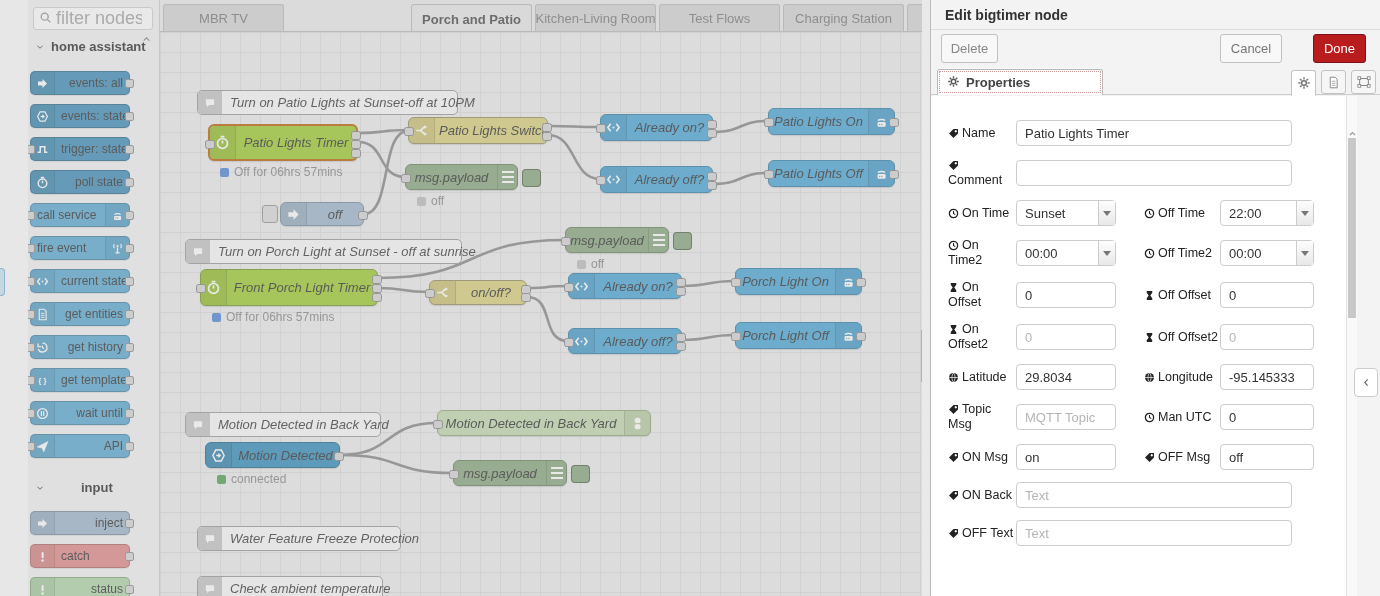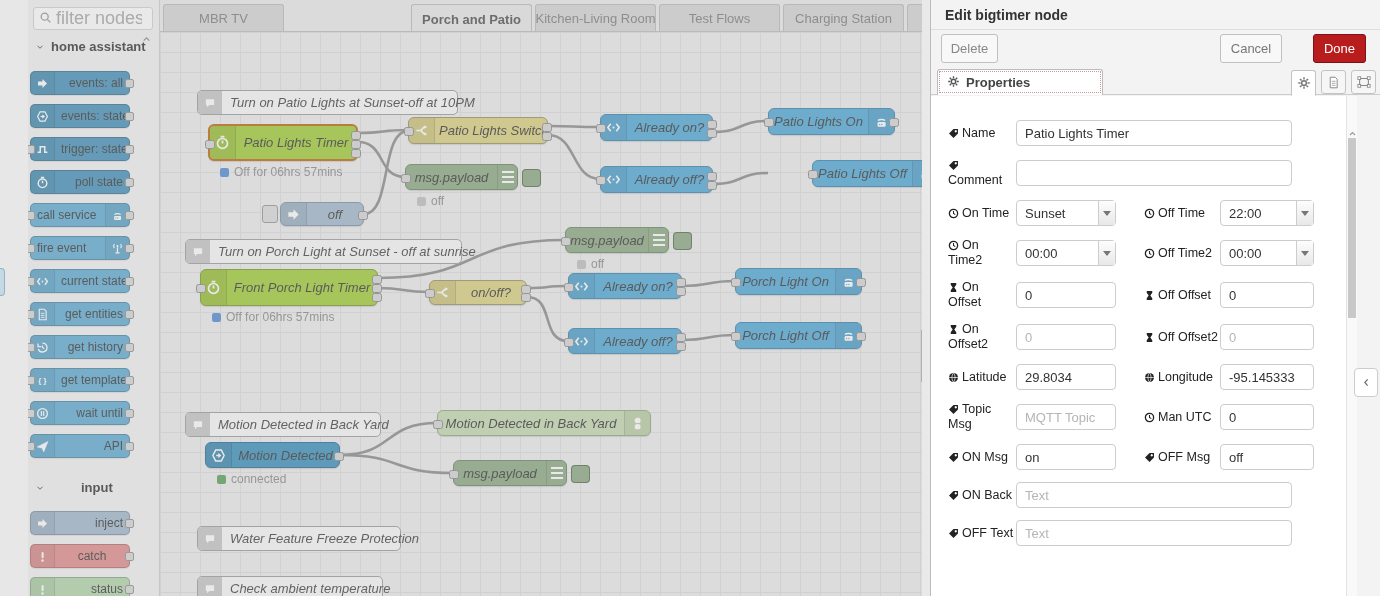--- a/index.html
+++ b/index.html
@@ -299,21 +299,21 @@
           <span class="lbl" style="text-align: right;">inject</span>
           <span class="pport r"></span>
         </div>
         <div class="pnode" style="top: 544px; background: rgb(228, 145, 145);">
           <span class="chip l">
             <svg viewBox="0 0 16 16" width="13" height="13">
               <rect x="6.9" y="2.5" width="2.5" height="7.5" rx="1.2" fill="currentColor"></rect>
               <circle cx="8.1" cy="13" r="1.5" fill="currentColor"></circle>
             </svg>
           </span>
-          <span class="lbl" style="text-align: center;">catch</span>
+          <span class="lbl" style="text-align: left;">catch</span>
           <span class="pport r"></span>
         </div>
         <div class="pnode" style="top: 577px; background: rgb(181, 216, 174);">
           <span class="chip l">
             <svg viewBox="0 0 16 16" width="13" height="13">
               <rect x="6.9" y="2.5" width="2.5" height="7.5" rx="1.2" fill="currentColor"></rect>
               <circle cx="8.1" cy="13" r="1.5" fill="currentColor"></circle>
             </svg>
           </span>
           <span class="lbl" style="text-align: right;">status</span>
@@ -474,21 +474,21 @@
             <svg viewBox="0 0 16 16" width="15" height="15">
               <path d="M5 4 L2 8 L5 12 M11 4 L14 8 L11 12" fill="none" stroke="currentColor" stroke-width="1.7"></path>
               <circle cx="8" cy="8" r="1.1" fill="currentColor"></circle>
             </svg>
           </span>
           <span class="lbl">Already off?</span>
           <span class="port" style="left: -5px; top: 9px;"></span>
           <span class="port" style="right: -5px; top: 4.5px;"></span>
           <span class="port" style="right: -5px; top: 13.5px;"></span>
         </div>
-        <div class="fnode" style="left: 608px; top: 128px; width: 127px; height: 27px; background: rgb(85, 172, 217); border: 1.5px solid rgb(62, 135, 174); margin-left: 44px;">
+        <div class="fnode" style="left: 608px; top: 128px; width: 127px; height: 27px; background: rgb(85, 172, 217); border: 1.5px solid rgb(62, 135, 174);">
           <span class="lbl">Patio Lights Off</span>
           <span class="chip right">
             <svg viewBox="0 0 16 16" width="15" height="15">
               <path d="M4.2 7 C5.8 5.4,10.2 5.4,11.8 7" stroke="#fff" stroke-width="1.5" fill="none"></path>
               <rect x="3.8" y="8.6" width="8.6" height="5" rx="1.2" fill="#fff"></rect>
               <circle cx="6" cy="11.1" r=".8" fill="#8aa"></circle>
               <circle cx="8.4" cy="11.1" r=".8" fill="#8aa"></circle>
             </svg>
           </span>
           <span class="port" style="left: -5px; top: 9px;"></span>

